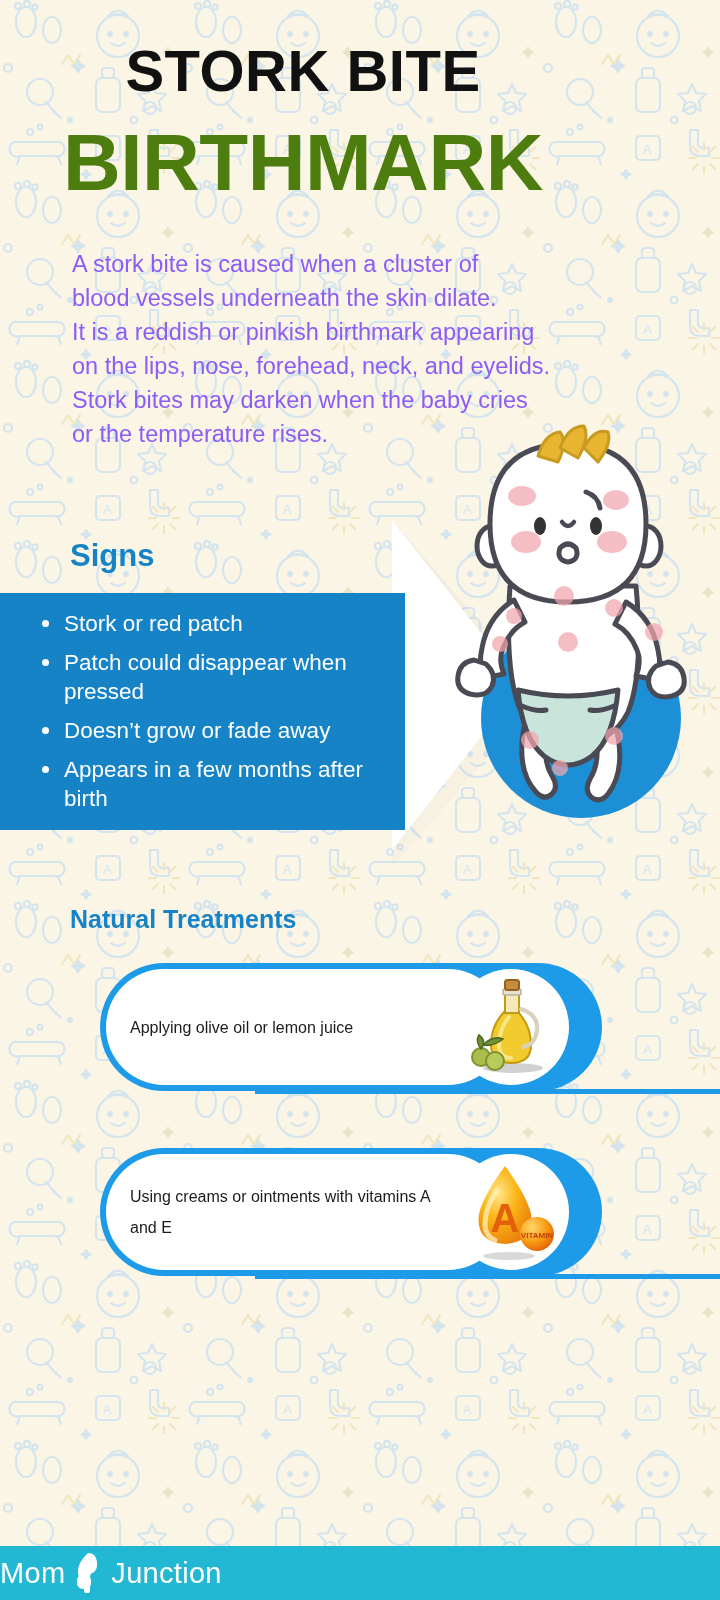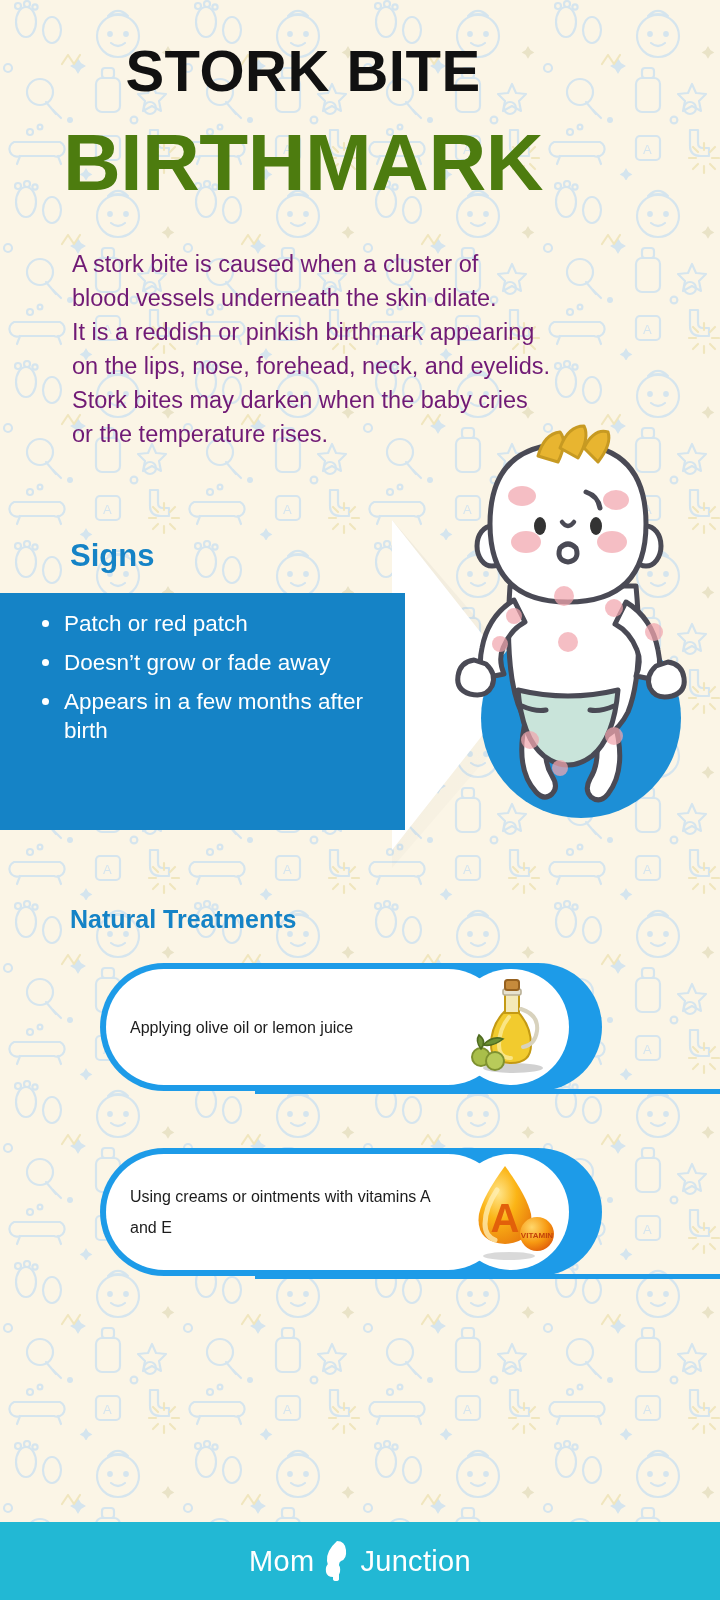--- a/index.html
+++ b/index.html
@@ -31,21 +31,21 @@
     letter-spacing:0.5px; line-height:1.0;
   }
   #title-line2 {
     font-size:80px; font-weight:bold; color:#4d7c0f;
     letter-spacing:-0.5px; line-height:1.05; margin-top:21px;
   }
 
   
   #intro {
     position:absolute; top:247px; left:72px; width:600px;
-    font-size:23.5px; line-height:34px; color:#701a75;
+    font-size:23.5px; line-height:34px; color:#8b5cf6;
   }
   #intro p { margin:0; }
 
   
   #wedge {
     position:absolute;
     left:392px; top:520px;
     width:130px; height:330px;
     background:#FFFFFF;
     clip-path:polygon(0% 0%, 100% 50%, 0% 100%);
@@ -147,24 +147,24 @@
   .card-rule {
     position:absolute;
     left:155px; top:126px;
     width:470px; height:5px;
     background:#1D9BE8;
   }
 
   
   #footer {
     position:absolute; left:0; bottom:0;
-    width:720px; height:78px;
+    width:720px; height:54px;
     background:#22B8D4;
     z-index:5;
-    display:flex; align-items:center; justify-content:center;
+    display:flex; align-items:center; 
   }
   #footer-logo {
     display:flex; align-items:center; justify-content:center;
     gap:0px;
   }
   .logo-word {
     color:#FFFFFF;
     font-size:29px;
     font-weight:normal;
     letter-spacing:0.3px;
@@ -306,21 +306,22 @@
         <circle cx="112" cy="322" r="9"></circle>
         <circle cx="196" cy="318" r="9"></circle>
         <circle cx="142" cy="350" r="8"></circle>
       </g>
     </svg>
   </div>
 
   <div id="signs-heading">Signs</div>
   <div id="signs-panel">
     <ul id="signs-list">
-      <li>Patch or red patch</li>
+      <li>Stork or red patch</li>
+      <li>Patch could disappear when pressed</li>
       <li>Doesn’t grow or fade away</li>
       <li>Appears in a few months after birth</li>
     </ul>
   </div>
 
   <div id="treat-heading">Natural Treatments</div>
 
   <div class="card" id="card-0">
     <div class="card-rule"></div>
     <div class="card-blue"></div>

